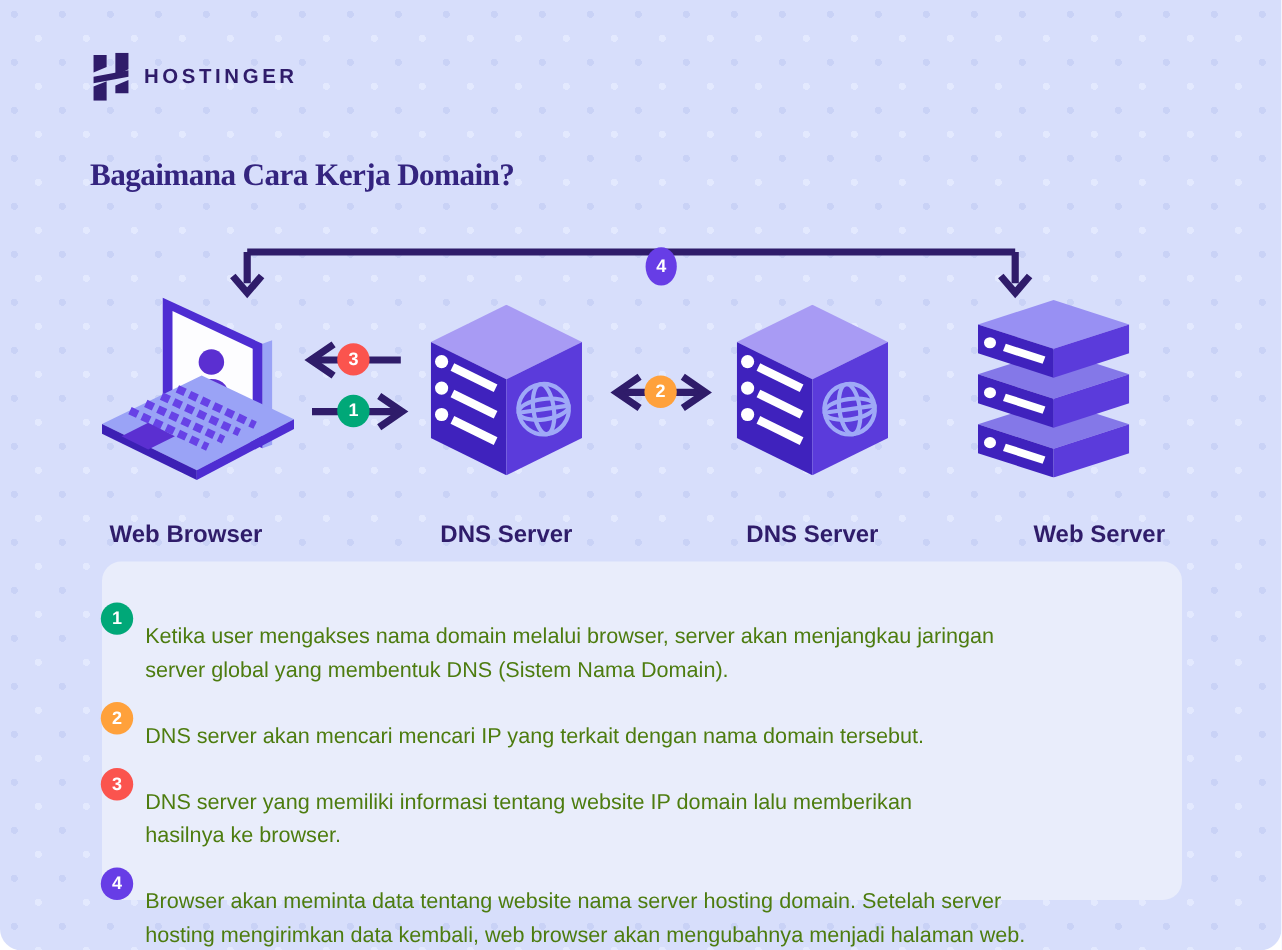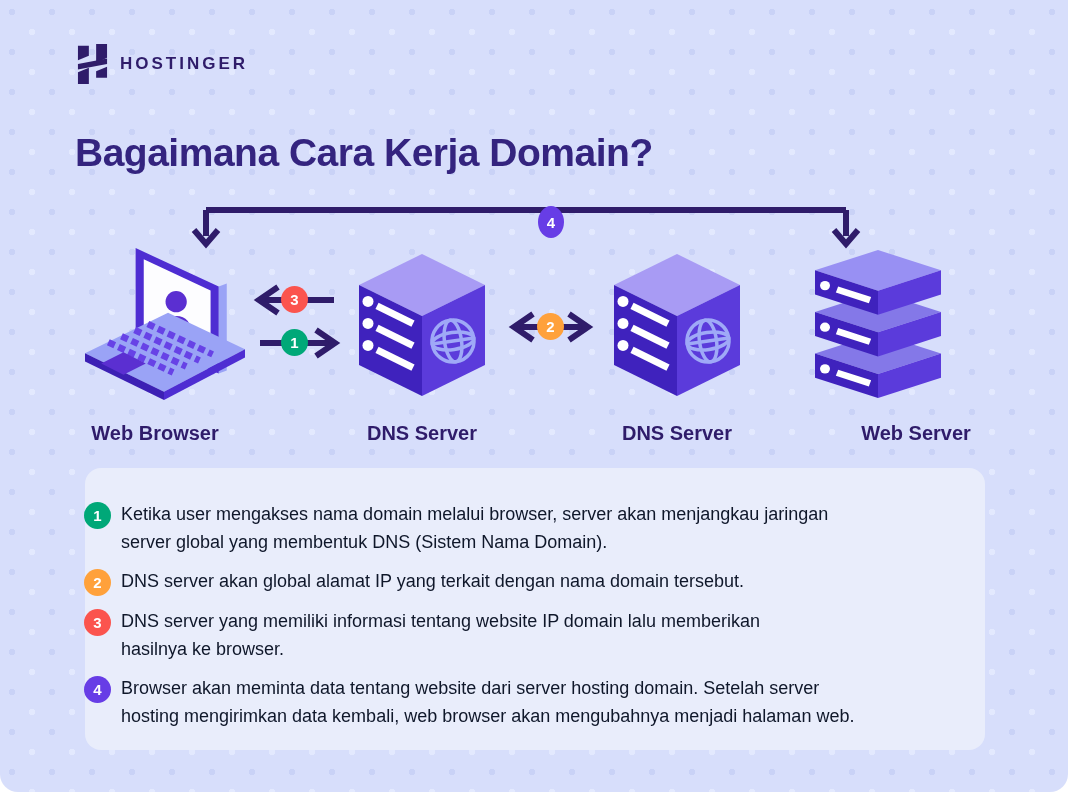--- a/index.html
+++ b/index.html
@@ -11,37 +11,37 @@
       radial-gradient(circle 3px at 32px 32px, #e3e9fe 99%, rgba(0,0,0,0) 100%);
     background-size:40px 40px;
     font-family:"Liberation Sans", sans-serif;
     border-radius:0 0 18px 18px;
   }
   .header { position:absolute; left:76px; right:96px; top:42px; height:44px;
     display:flex; justify-content:space-between; align-items:center; }
   .brand { display:flex; align-items:center; }
   .brand-text { font-size:17px; font-weight:700; letter-spacing:3px; color:#2f1c6a; margin-left:11px; }
   .tagline { font-size:19px; font-weight:700; color:#2f1c6a; }
-  .title { position:absolute; left:75px; top:131px; font-size:39px; font-weight:800;
-    letter-spacing:-0.5px; color:#34247f; }
-  .node-label { position:absolute; top:422px; font-size:20px; font-weight:700;
+  .title { position:absolute; left:75px; top:131px; font-size:26px; font-weight:800;
+    letter-spacing:-0.5px; color:#34247f;font-family:Liberation Serif, serif; }
+  .node-label { position:absolute; top:435px; font-size:20px; font-weight:700;
     color:#2f1c6a; transform:translateX(-50%); white-space:nowrap; }
   .icon-abs { position:absolute; }
   .badge { position:absolute; width:27px; height:27px; border-radius:50%;
     color:#ffffff; font-weight:700; font-size:15px;
     display:flex; align-items:center; justify-content:center; }
   .badge-tall { width:26px; height:32px; }
   .panel { position:absolute; left:85px; top:468px; width:900px; height:282px;
     background:#e9edfb; border-radius:16px; box-sizing:border-box;
     padding:32px 38px 0 0; display:flex; flex-direction:column; gap:11px; }
   .step { display:grid; grid-template-columns:36px 1fr; }
   .step-badge { width:27px; height:27px; border-radius:50%; margin-left:-1px; margin-top:2px;
     color:#ffffff; font-weight:700; font-size:15px;
     display:flex; align-items:center; justify-content:center; }
-  .step-text { font-size:18px; line-height:28px; color:#0f172a; white-space:pre-line; }
+  .step-text { font-size:18px; line-height:28px; color:#4d7c0f; white-space:pre-line;margin-top:16px; }
   svg { display:block; }
 </style>
 </head>
 <body>
 
 <div class="canvas">
 
   <div class="header">
     <div class="brand">
       <svg width="33" height="40" viewBox="0 0 34 44">
@@ -189,27 +189,27 @@
   <div class="node-label" style="left:878px;margin-left:38px;">Web Server</div>
 
   <div class="panel">
     <div class="step">
       <div class="step-badge" style="background-color: rgb(0, 168, 120);">1</div>
       <div class="step-text">Ketika user mengakses nama domain melalui browser, server akan menjangkau jaringan
 server global yang membentuk DNS (Sistem Nama Domain).</div>
     </div>
     <div class="step">
       <div class="step-badge" style="background-color: rgb(255, 161, 59);">2</div>
-      <div class="step-text">DNS server akan global alamat IP yang terkait dengan nama domain tersebut.</div>
+      <div class="step-text">DNS server akan mencari mencari IP yang terkait dengan nama domain tersebut.</div>
     </div>
     <div class="step">
       <div class="step-badge" style="background-color: rgb(251, 84, 78);">3</div>
       <div class="step-text">DNS server yang memiliki informasi tentang website IP domain lalu memberikan
 hasilnya ke browser.</div>
     </div>
     <div class="step">
       <div class="step-badge" style="background-color: rgb(103, 61, 230);">4</div>
-      <div class="step-text">Browser akan meminta data tentang website dari server hosting domain. Setelah server
+      <div class="step-text">Browser akan meminta data tentang website nama server hosting domain. Setelah server
 hosting mengirimkan data kembali, web browser akan mengubahnya menjadi halaman web.</div>
     </div>
   </div>
 
 </div>
 
 </body></html>

